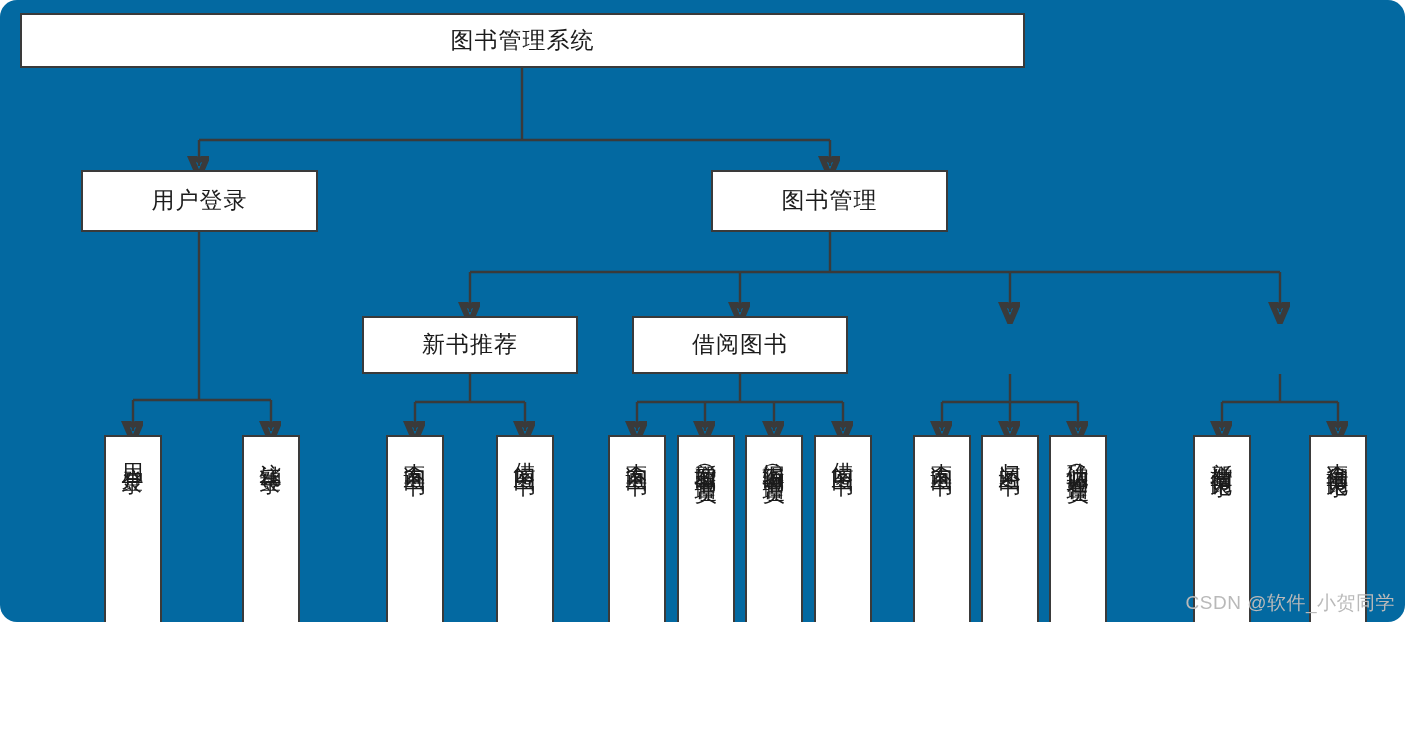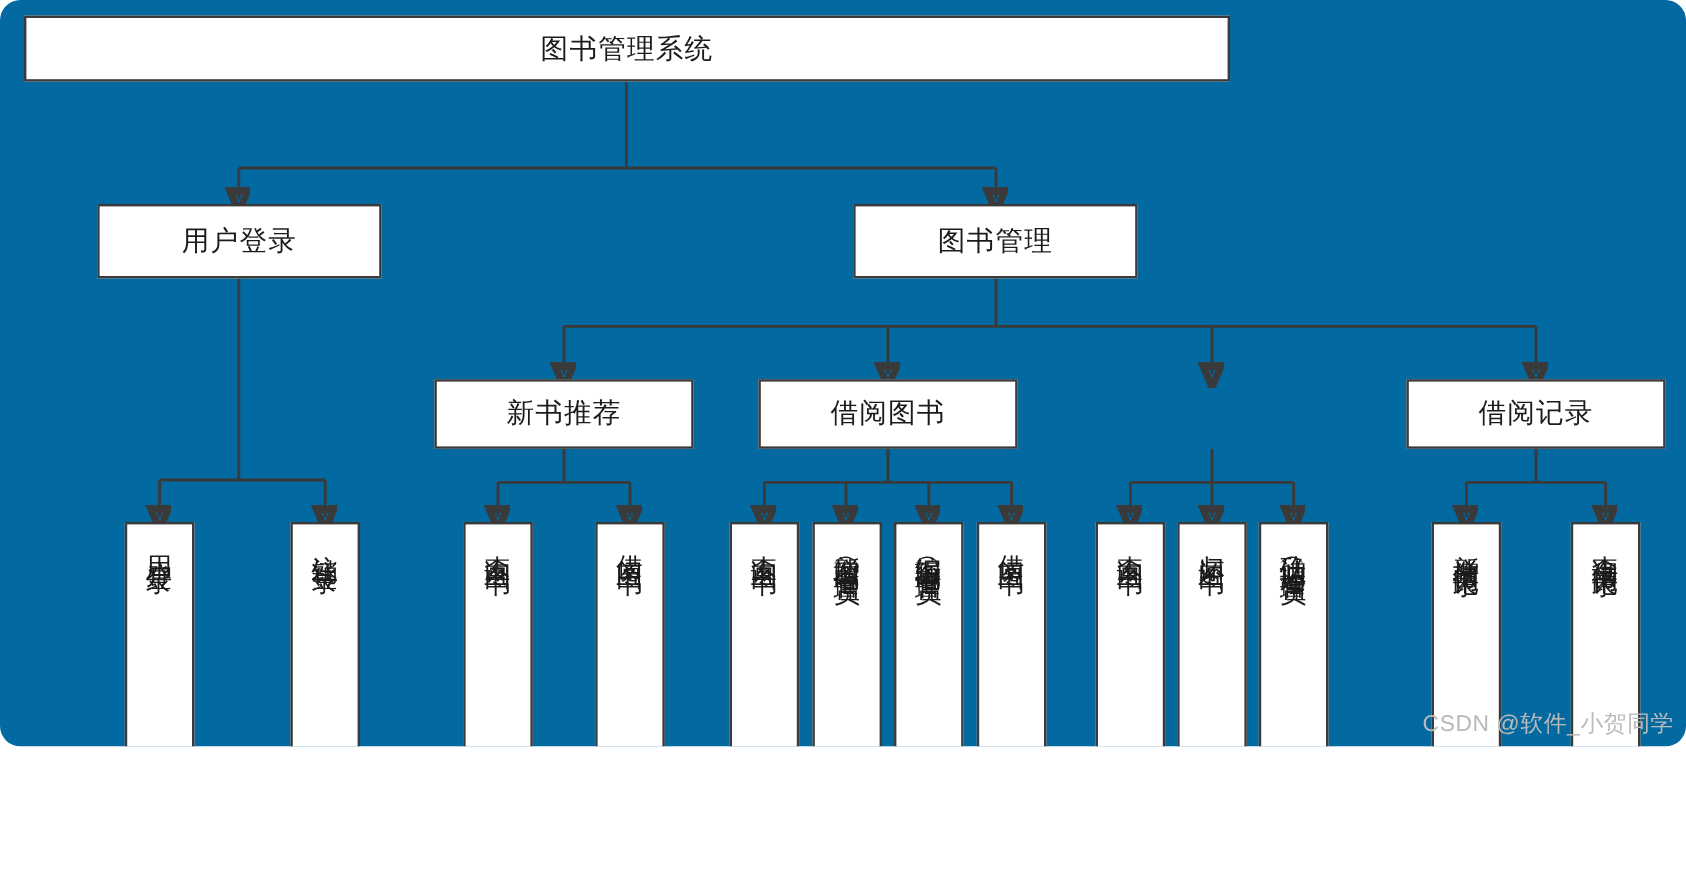--- a/index.html
+++ b/index.html
@@ -147,23 +147,20 @@
   <div class="node h" style="left:711px; top:170px; width:237px; height:62px;">
     <span class="label">图书管理</span>
   </div>
 
   <div class="node h" style="left:362px; top:316px; width:216px; height:58px;align-items:center;">
     <span class="label">新书推荐</span>
   </div>
   <div class="node h" style="left:632px; top:316px; width:216px; height:58px;">
     <span class="label">借阅图书</span>
   </div>
-  <div class="node h" style="left:1172px; top:316px; width:216px; height:58px;">
-    <span class="label">借阅记录</span>
-  </div>
 
   <div class="node v" style="left:104px; top:435px; width:58px; height:300px;">
     <span class="label">用户登录</span>
   </div>
   <div class="node v" style="left:242px; top:435px; width:58px; height:300px;">
     <span class="label">注销登录</span>
   </div>
 
   <div class="node v" style="left:386px; top:435px; width:58px; height:300px;">
     <span class="label">查询图书</span>

